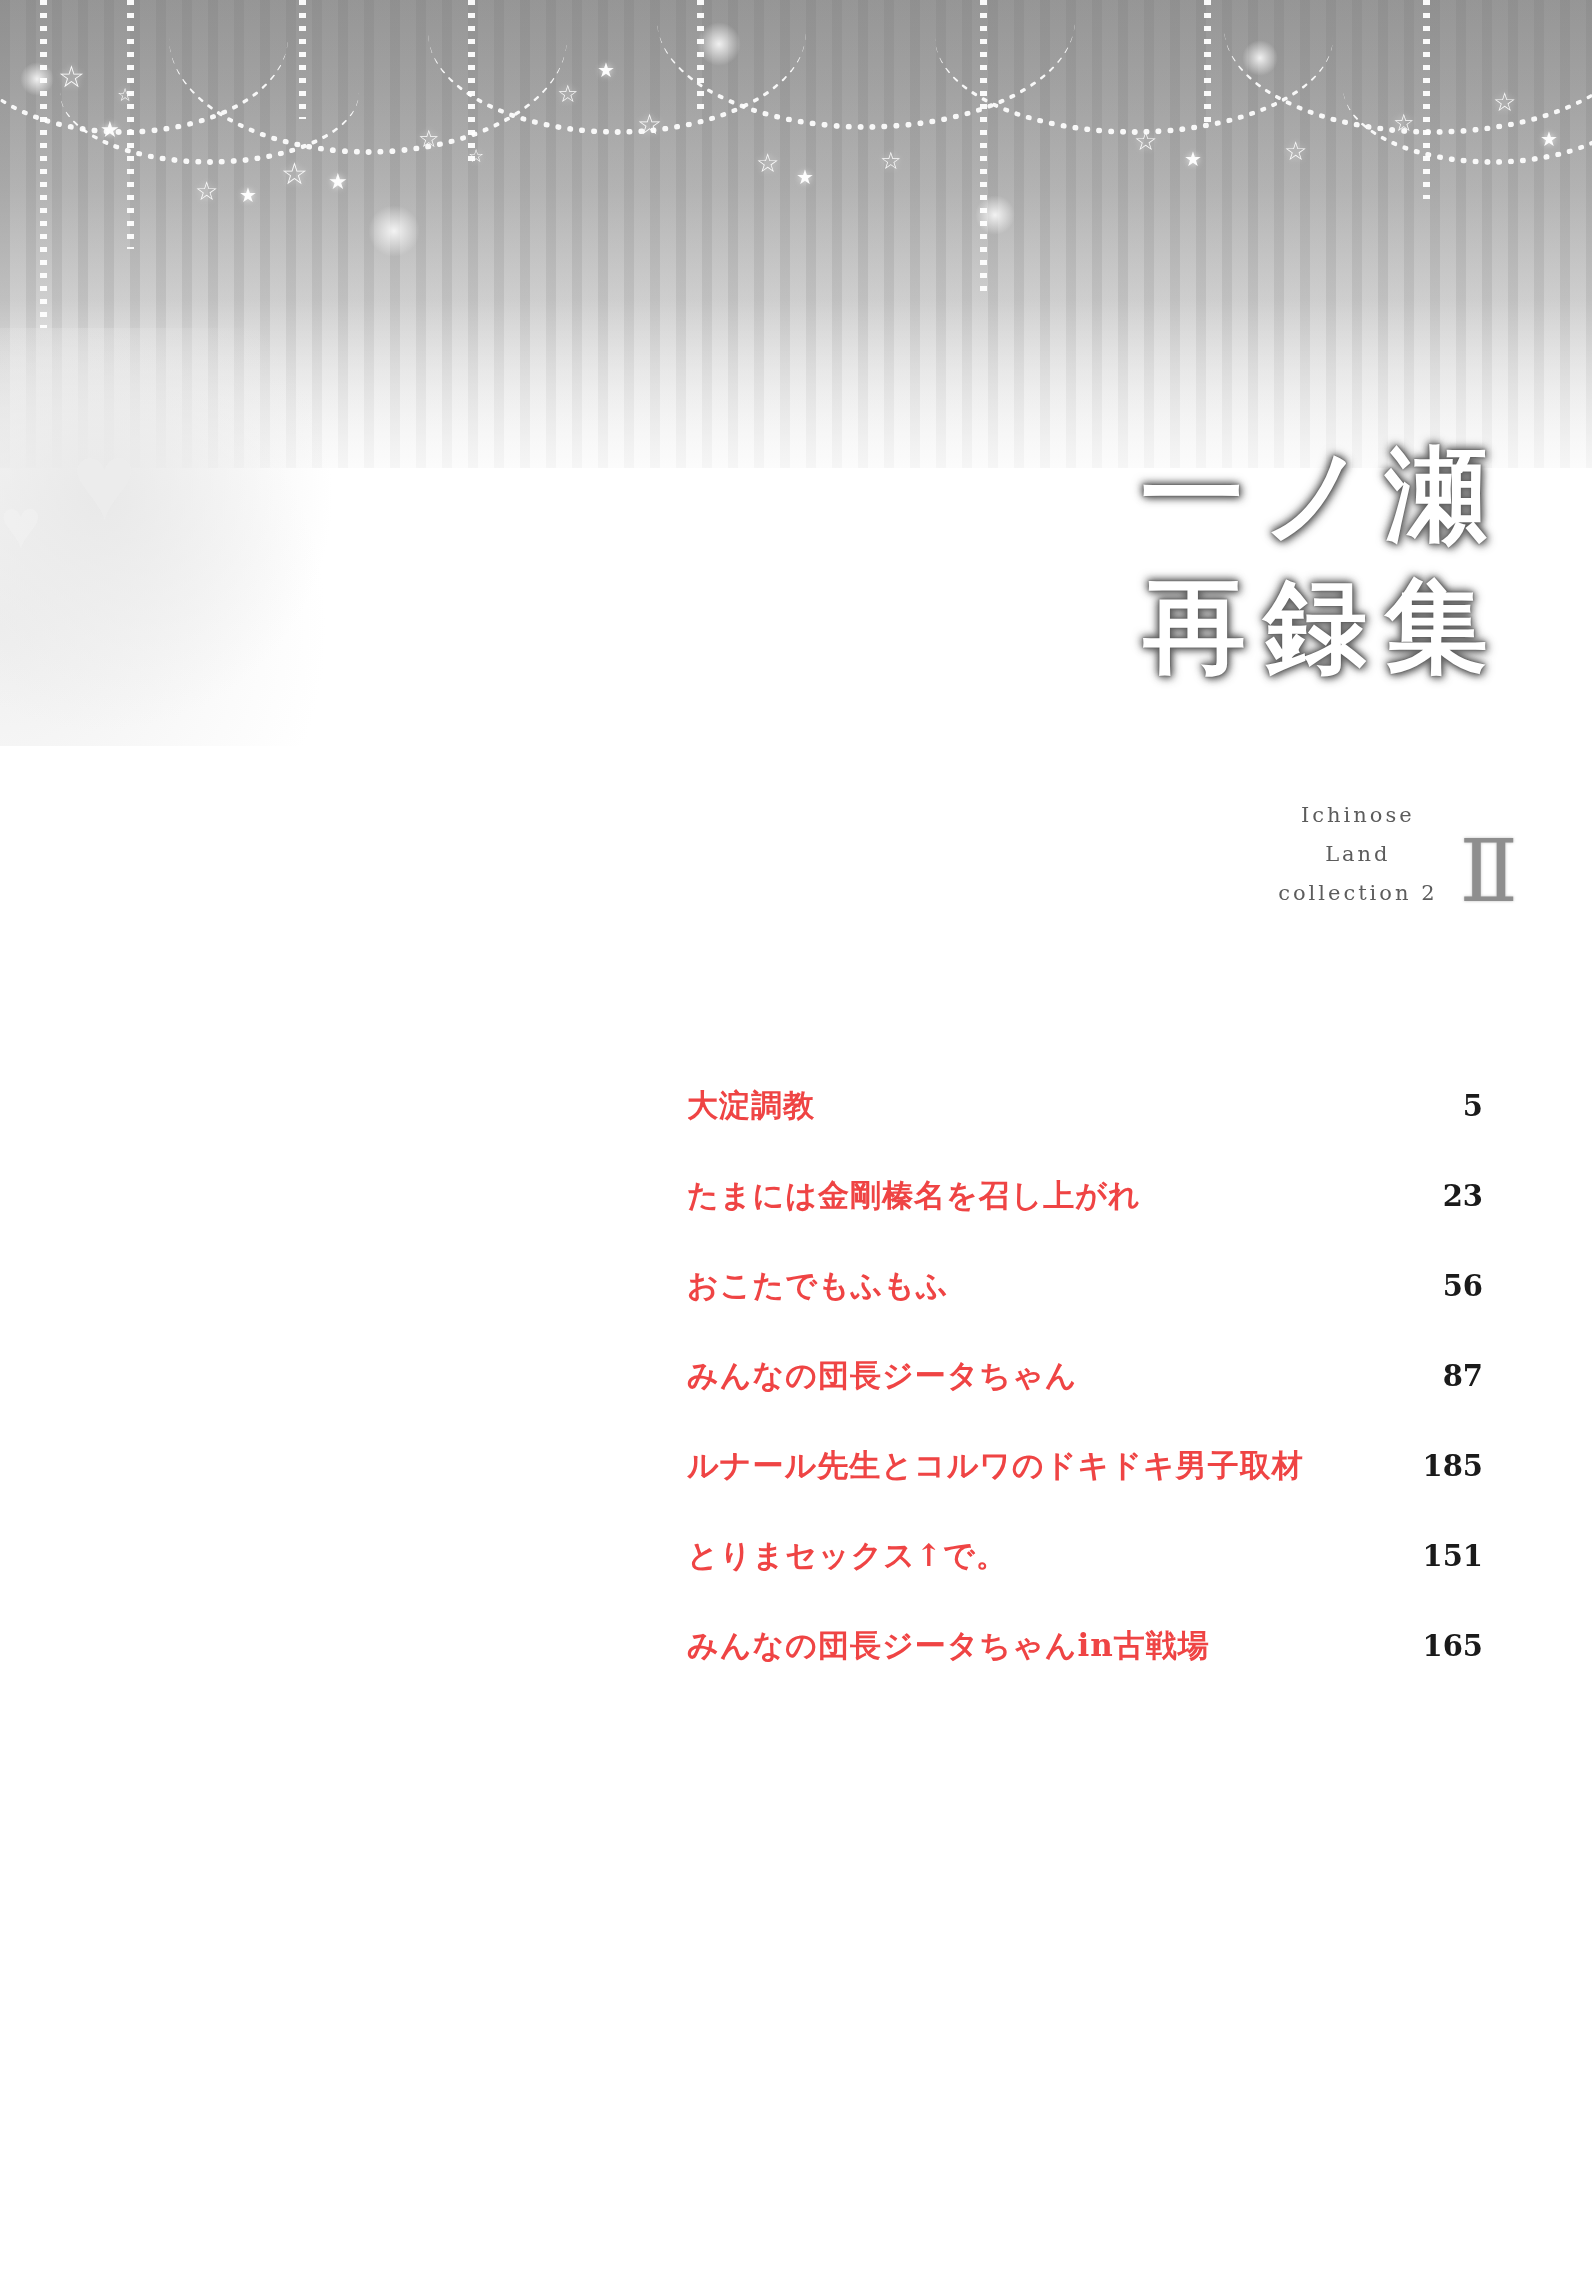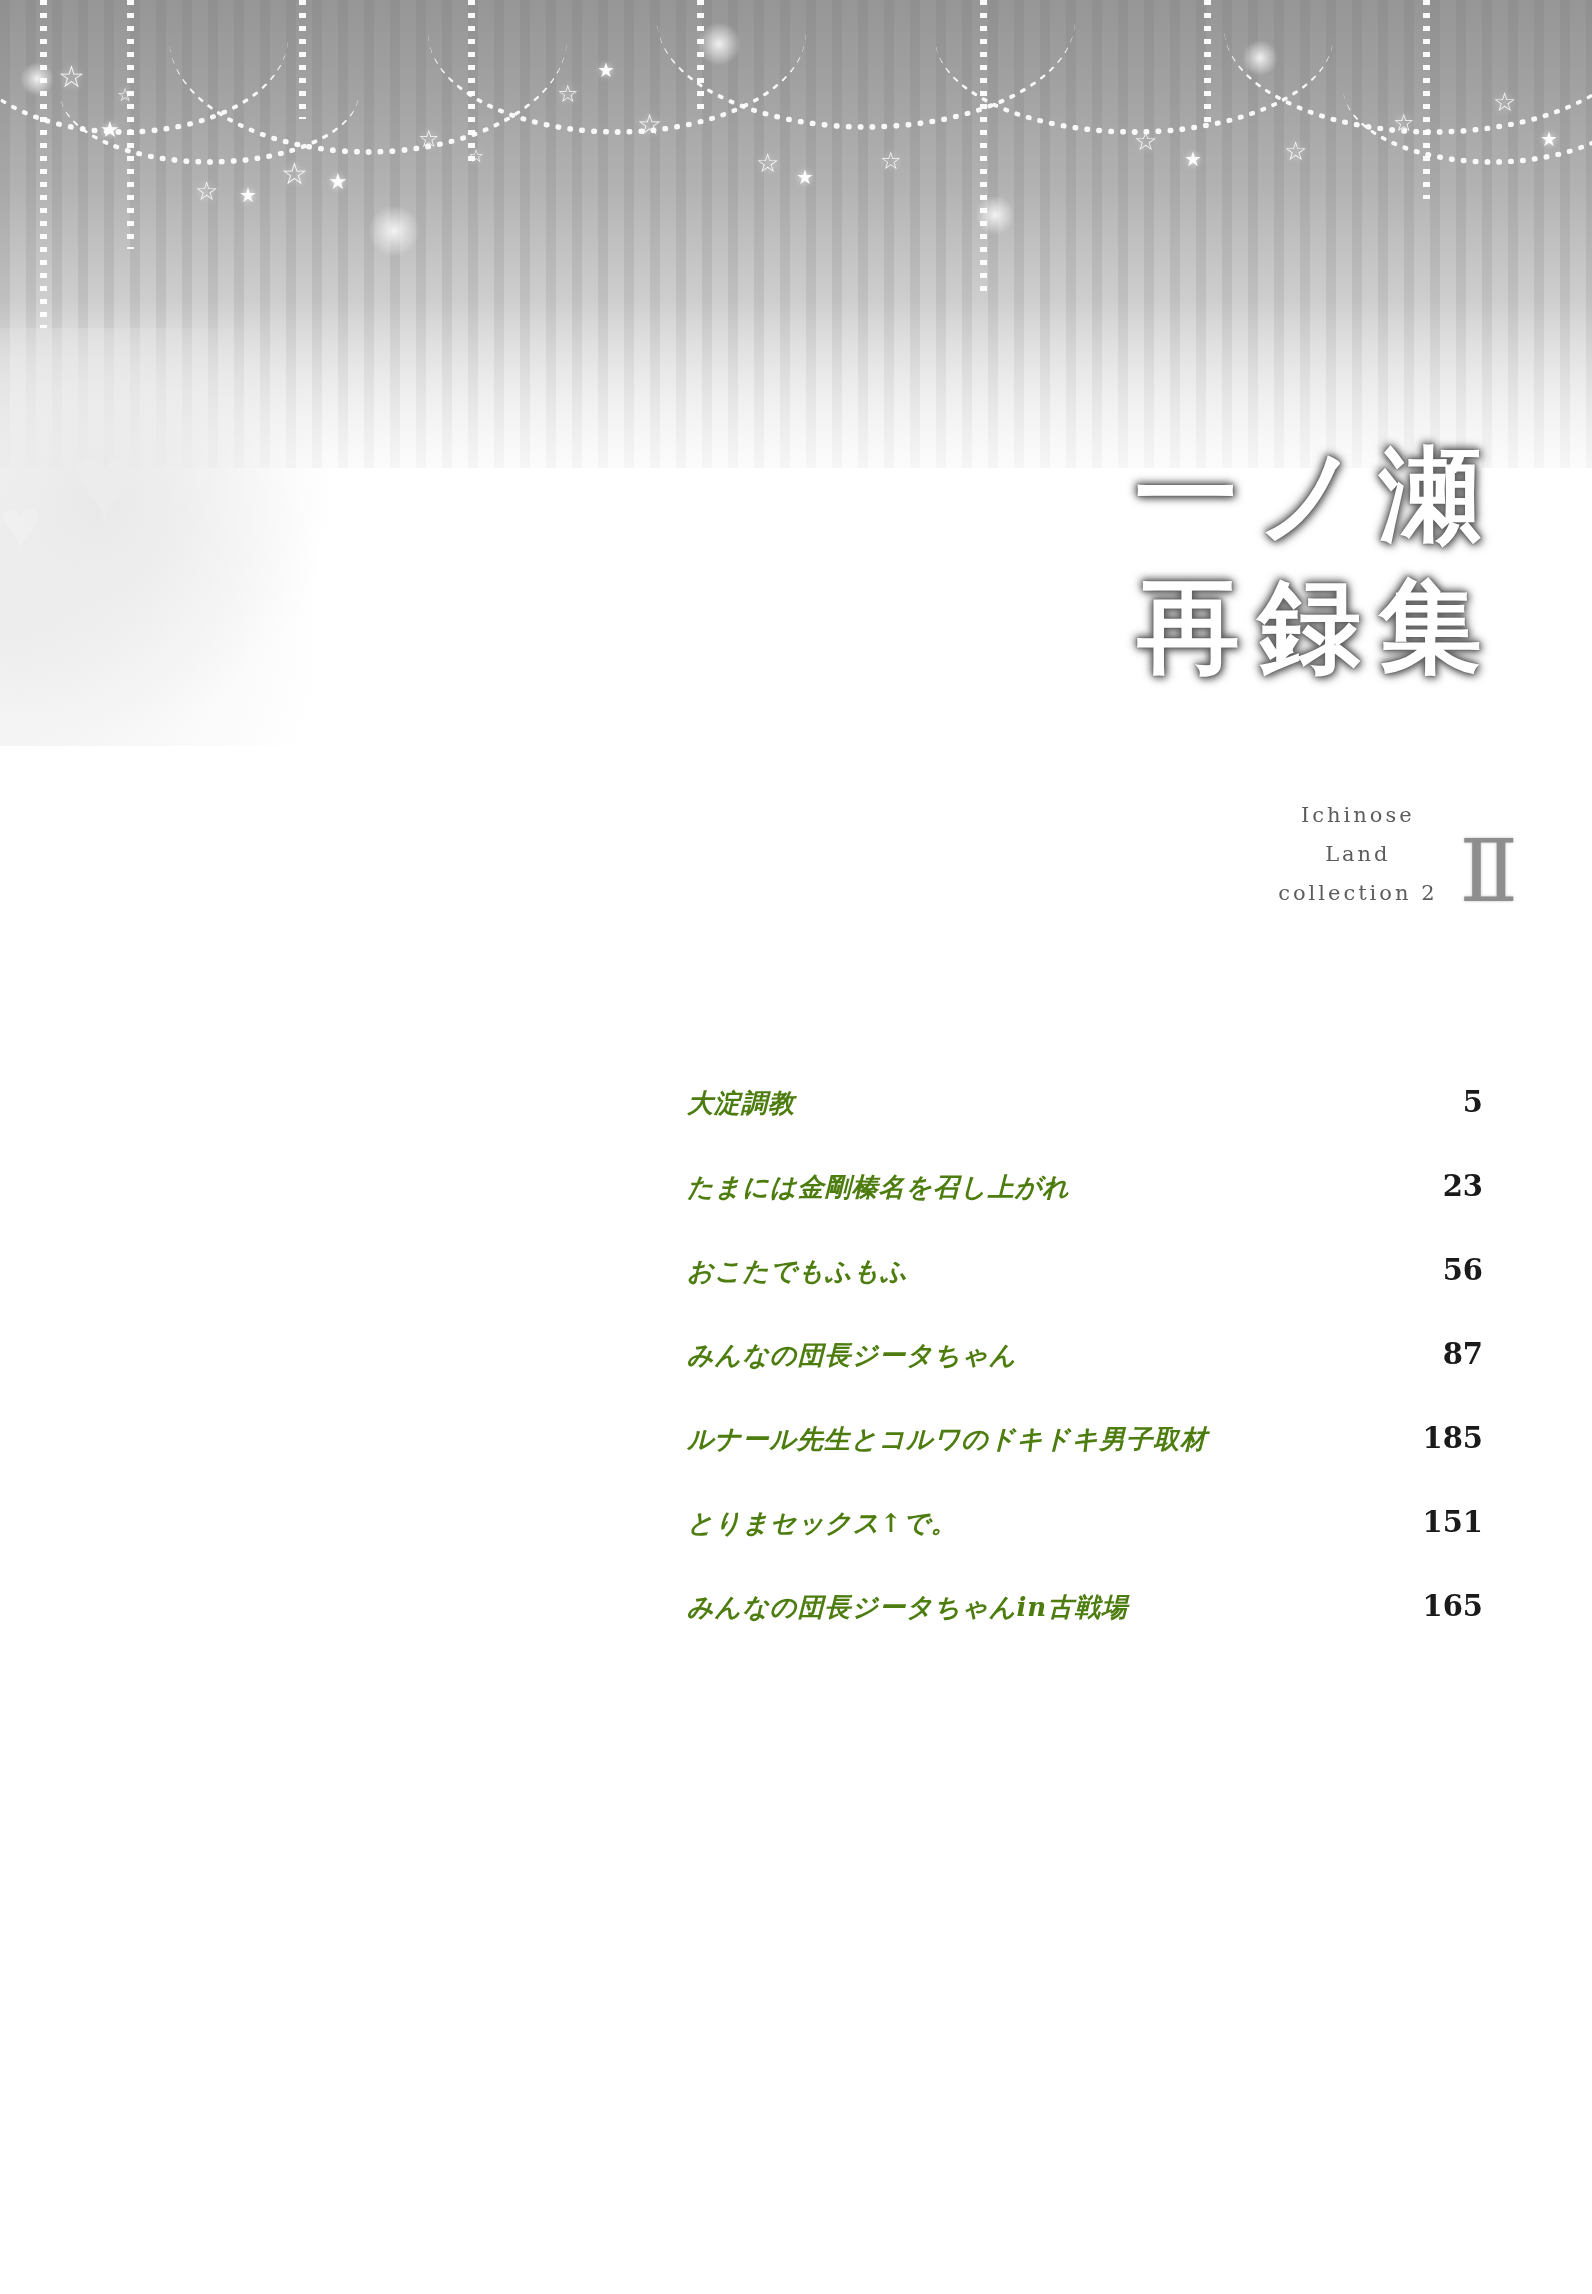--- a/index.html
+++ b/index.html
@@ -106,21 +106,21 @@
   .heart {
     position: absolute;
     color: rgba(236,236,236,0.95);
     font-size: 109px;
     line-height: 1;
   }
 
   
   .title-block {
     position: absolute;
-    right: 92px;
+    right: 86px;
     top: 428px;
     width: 557px;
     text-align: right;
   }
   .title-main {
     font-family: "DejaVu Serif", serif;
     font-size: 103px;
     font-weight: 700;
     letter-spacing: 18px;
     color: #ffffff;
@@ -172,26 +172,25 @@
     width: 796px;
   }
   .toc-row {
     display: flex;
     align-items: baseline;
     justify-content: space-between;
     margin-bottom: 48px;
   }
   .toc-title {
     font-family: "DejaVu Serif", serif;
-    font-size: 26px;
+    font-size: 31px;
     font-weight: 700;
-    color: #4d7c0f;
+    color: #ef4444;
     letter-spacing: 1px;
     white-space: nowrap;
-    font-style: italic;
   }
   .toc-page {
     font-family: "DejaVu Serif", serif;
     font-size: 29px;
     font-weight: 700;
     color: #1a1a1a;
     min-width: 60px;
     text-align: right;
   }
 </style>

